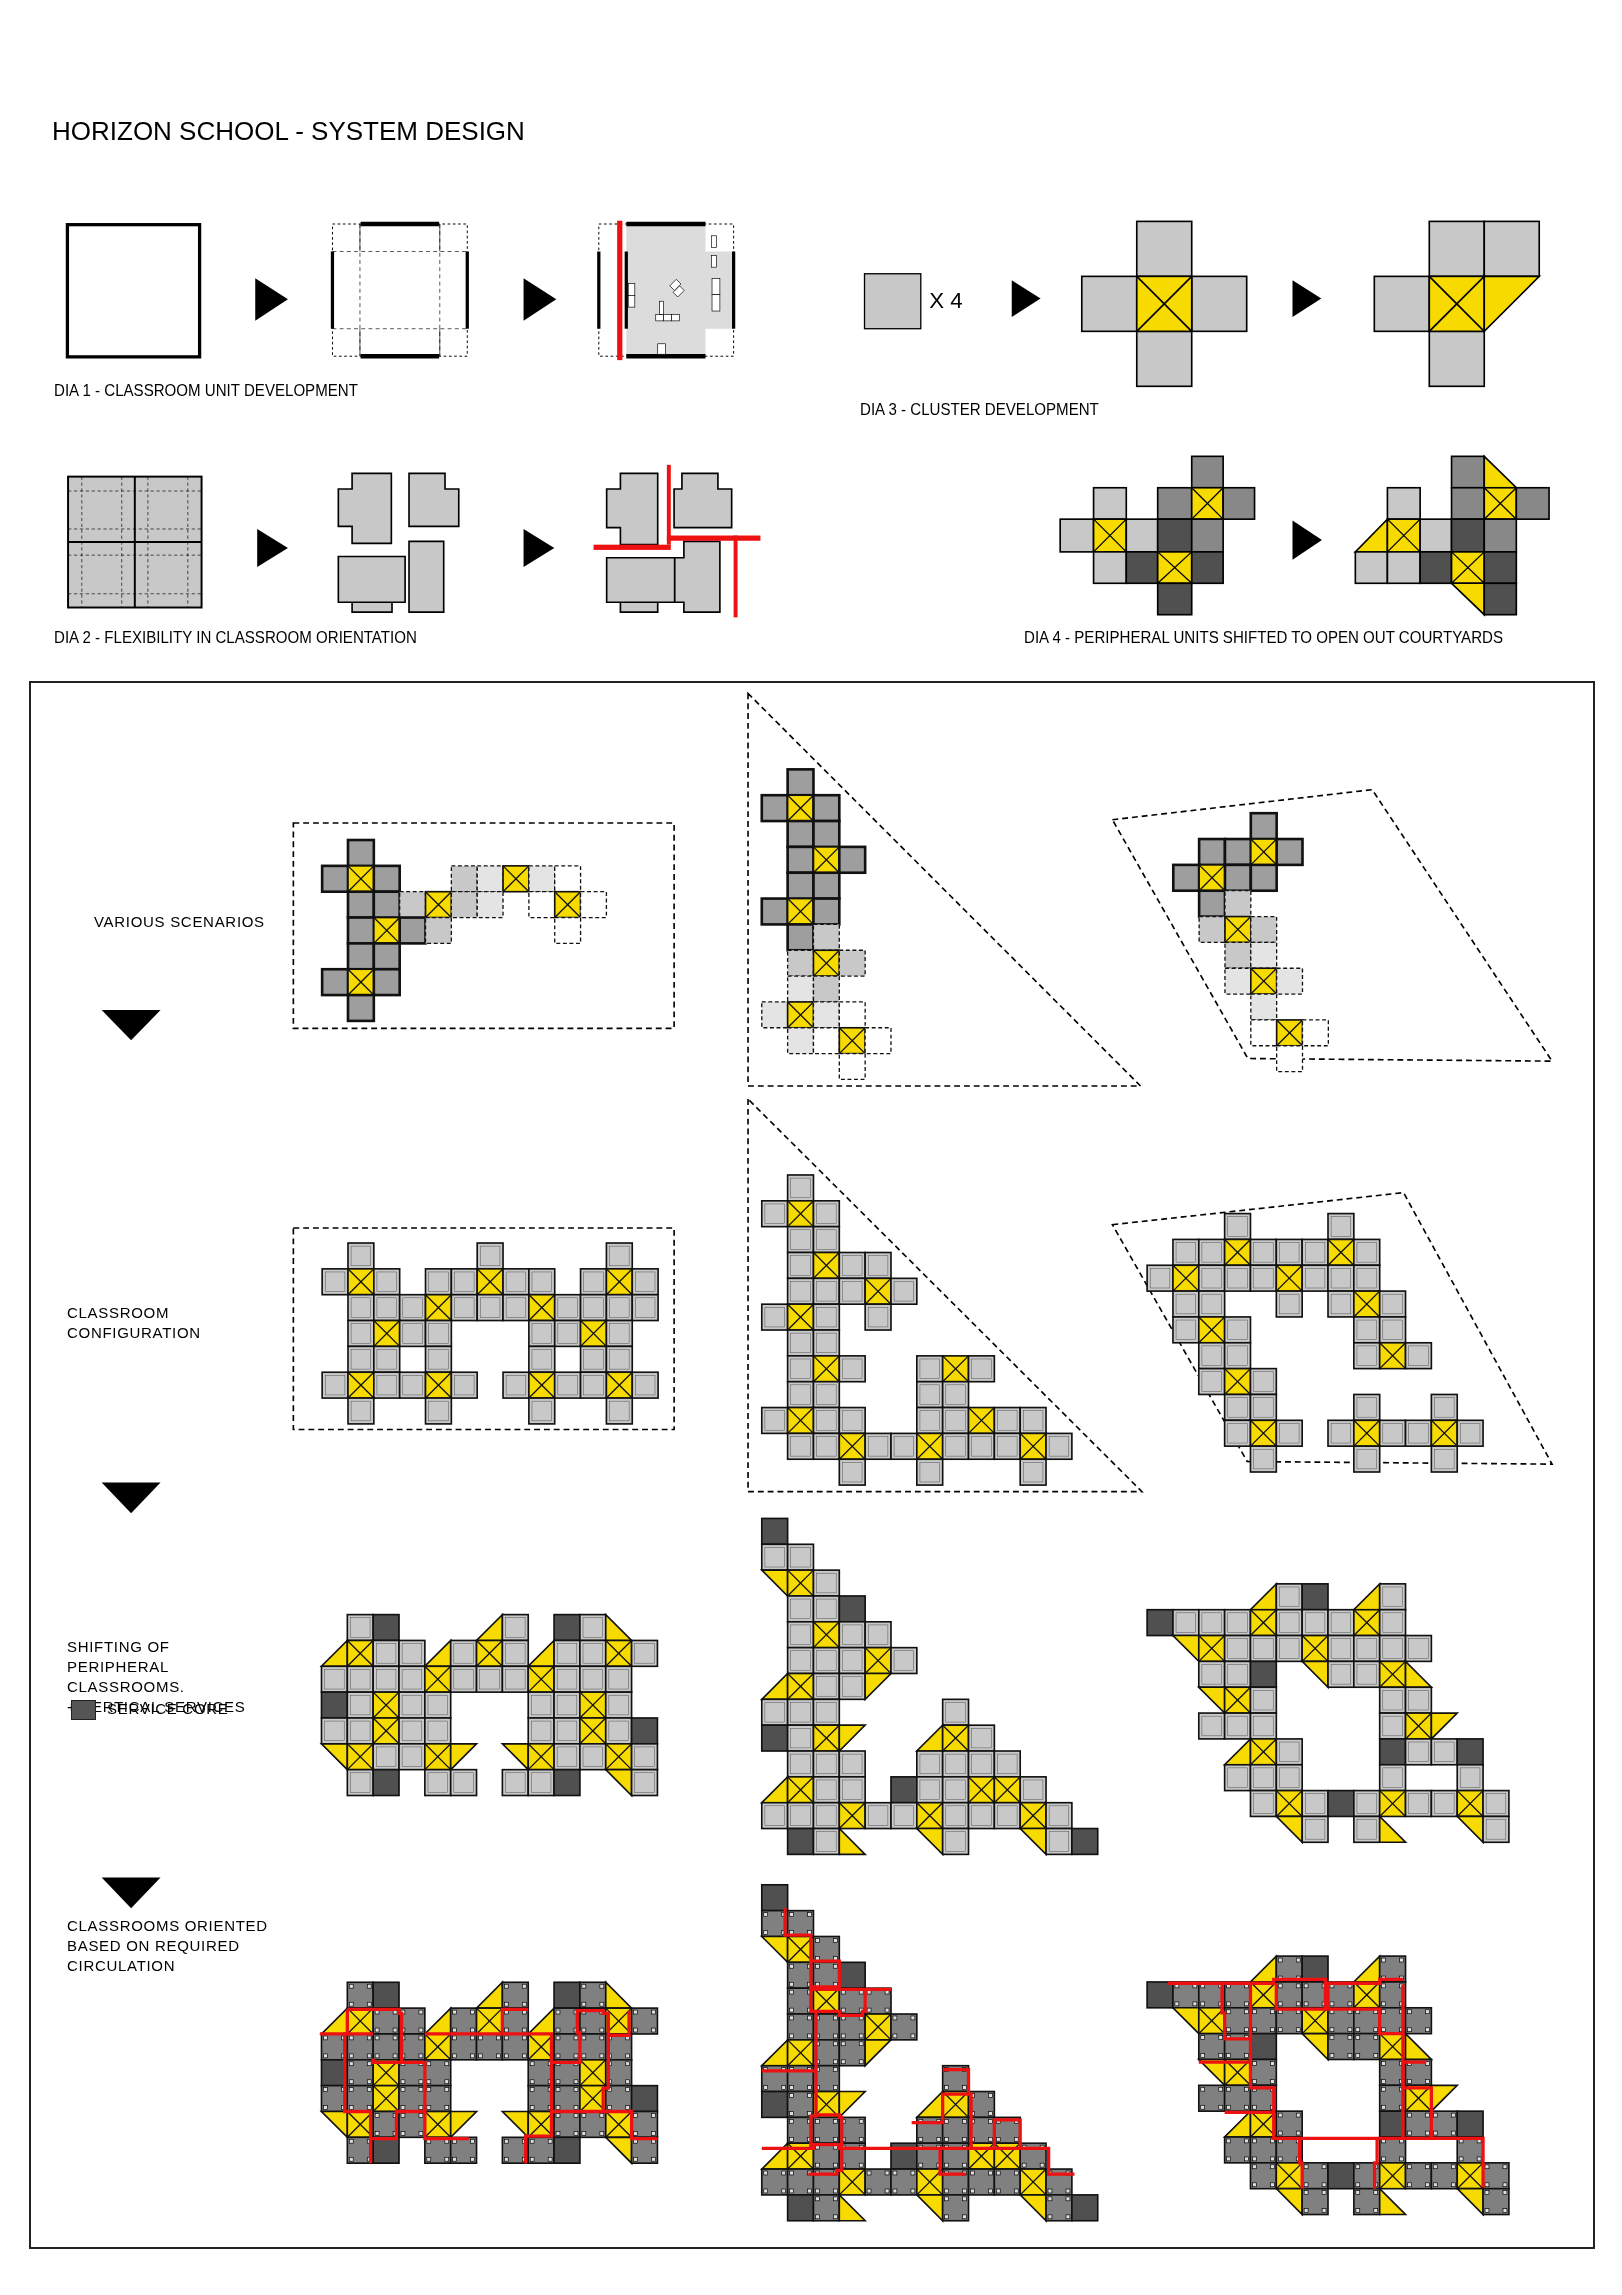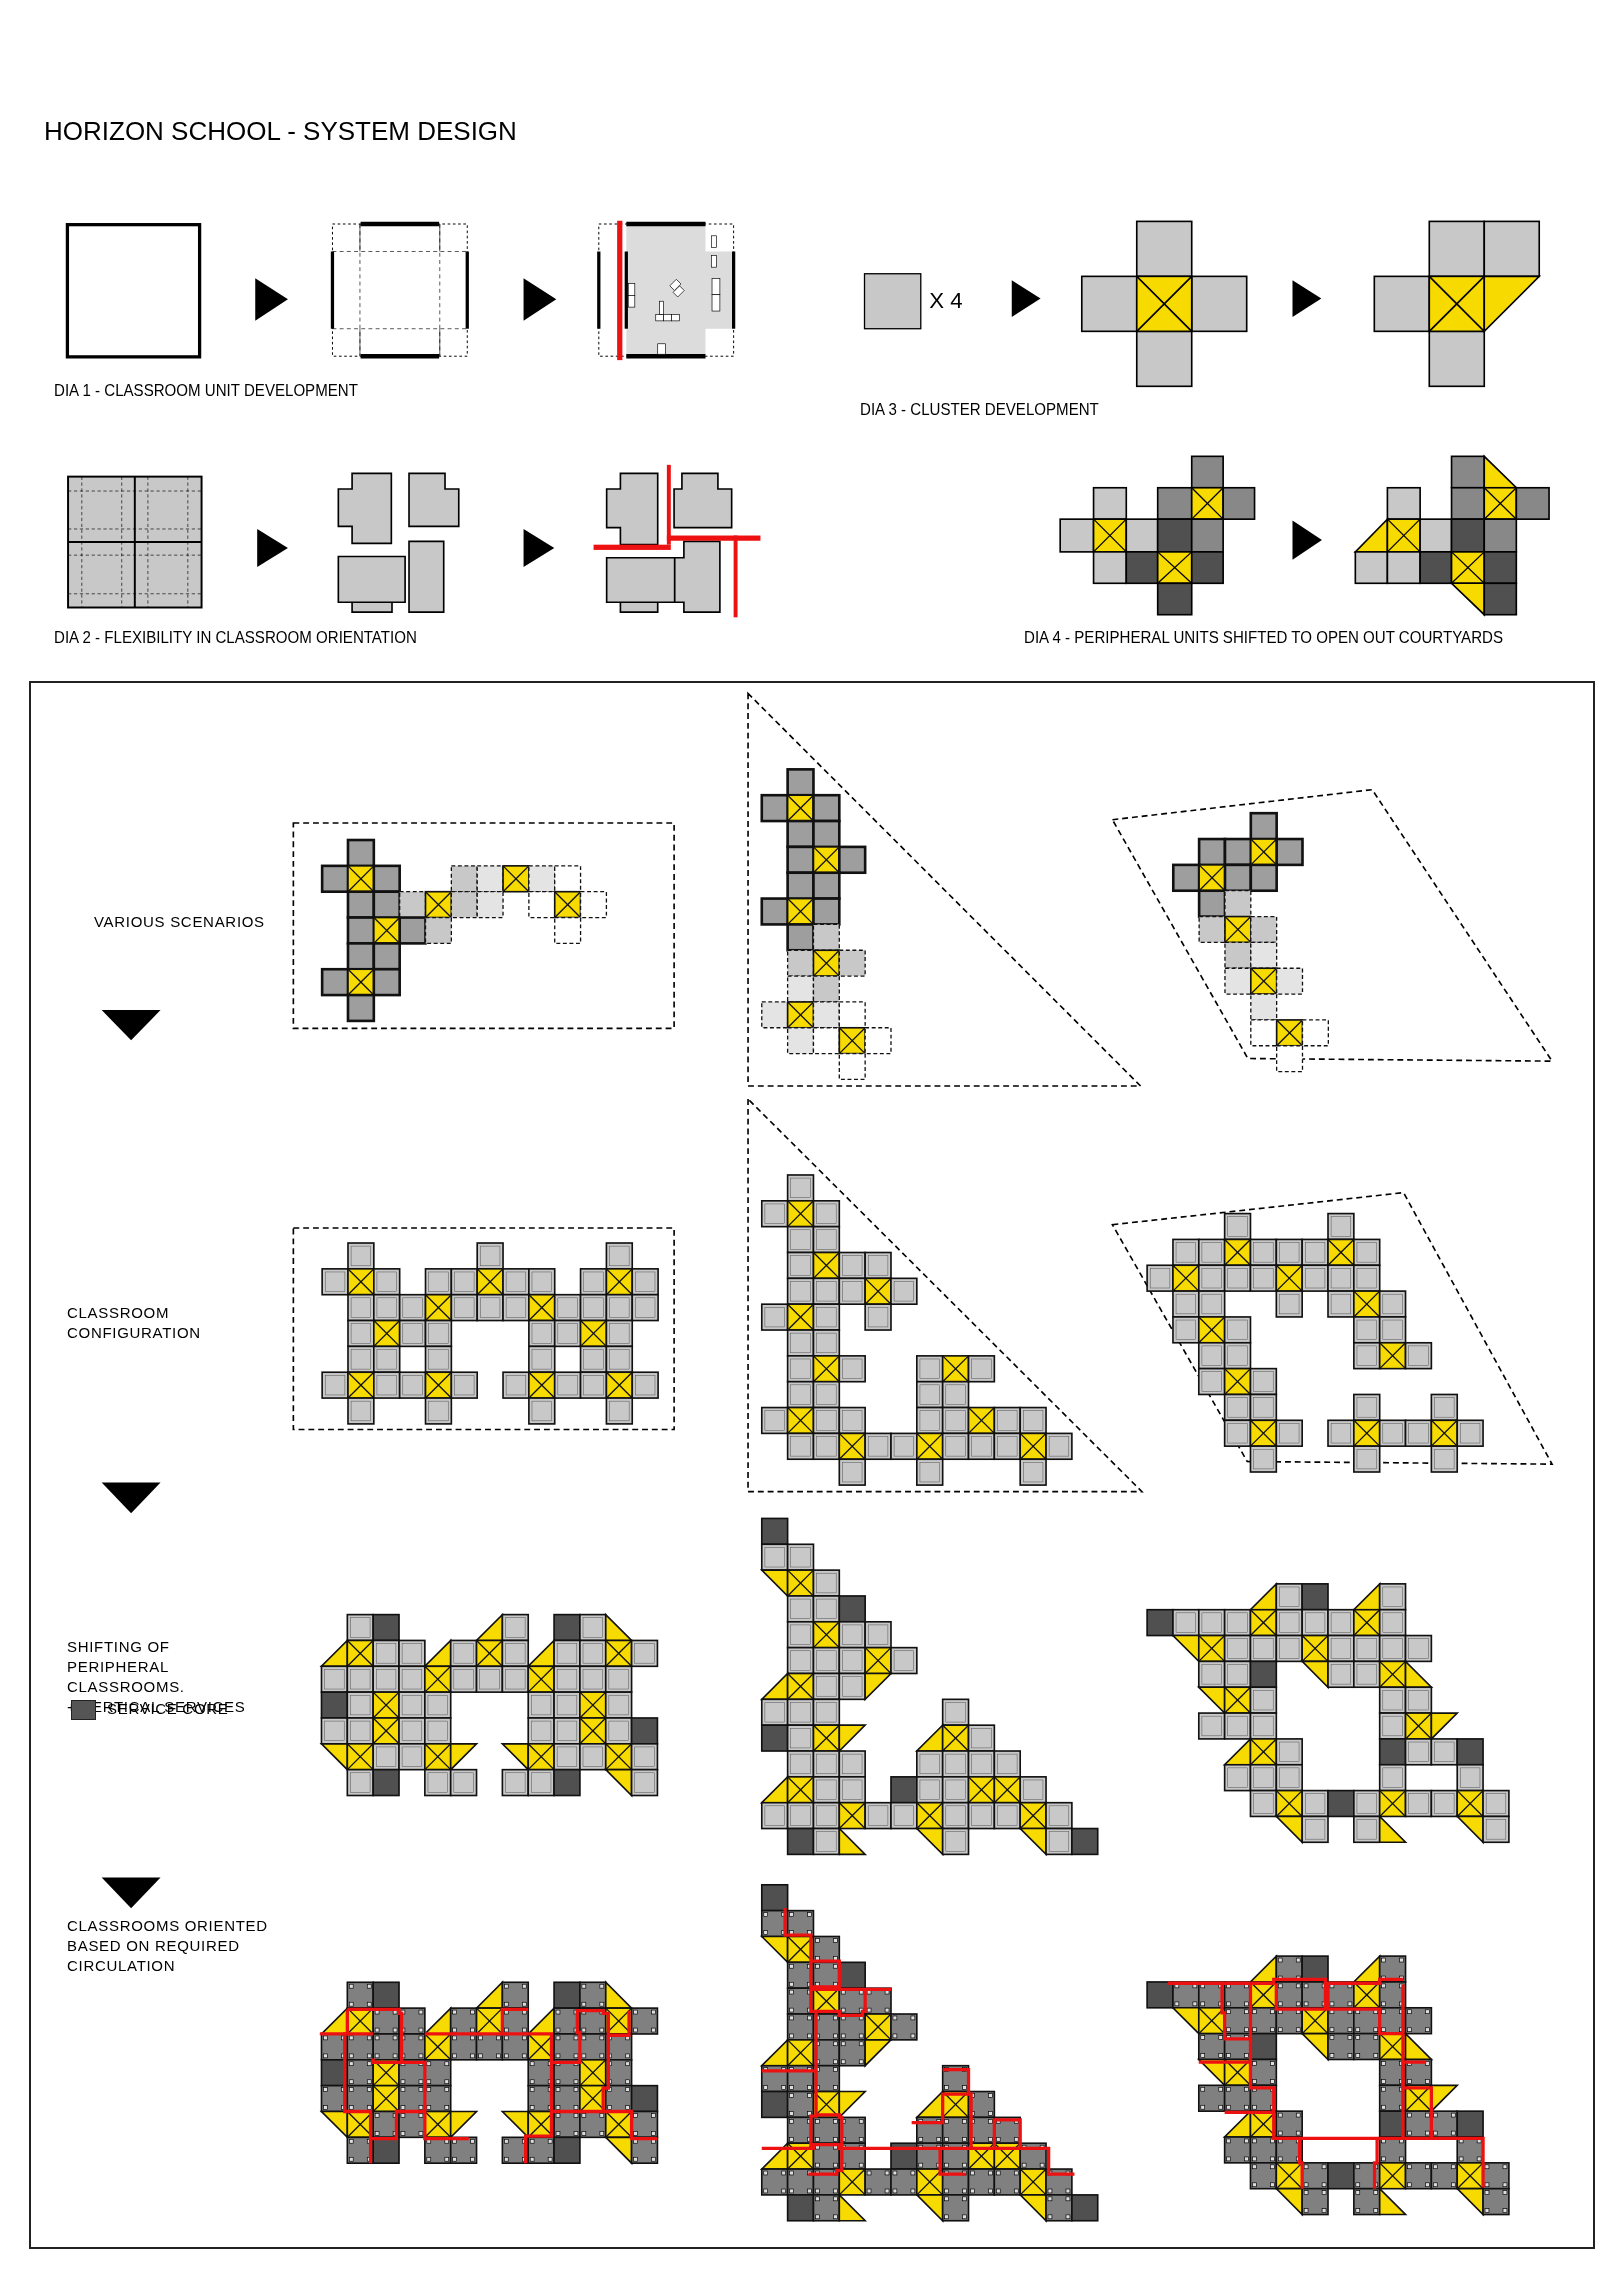--- a/index.html
+++ b/index.html
@@ -1,18 +1,18 @@
 <!DOCTYPE html>
 <html style="font-size:10.5px"><head>
 <meta charset="utf-8">
 <style>
   html,body{margin:0;padding:0;background:#fff;}
   body{width:1623px;height:2295px;position:relative;overflow:hidden;font-family:"Liberation Sans",sans-serif;color:#000;}
   .abs{position:absolute;}
-  .title{left:44px;top:116px;font-size:26px;letter-spacing:0px;white-space:nowrap;}
+  .title{left:52px;top:116px;font-size:26px;letter-spacing:0px;white-space:nowrap;}
   .cap{font-size:16.4px;white-space:nowrap;transform:scaleX(0.92);transform-origin:left top;}
   .lbl{font-size:15px;line-height:20px;letter-spacing:0.7px;white-space:pre-line;}
   .frame{left:29.4px;top:681px;width:1566px;height:1568px;border:2px solid #222;box-sizing:border-box;}
   svg{position:absolute;left:0;top:0;overflow:visible;}
   .legend-swatch{width:25px;height:19.6px;background:#555;border:1.3px solid #222;box-sizing:border-box;}
 </style>
 </head>
 <body>
 
 <div class="abs title">HORIZON SCHOOL - SYSTEM DESIGN</div>

